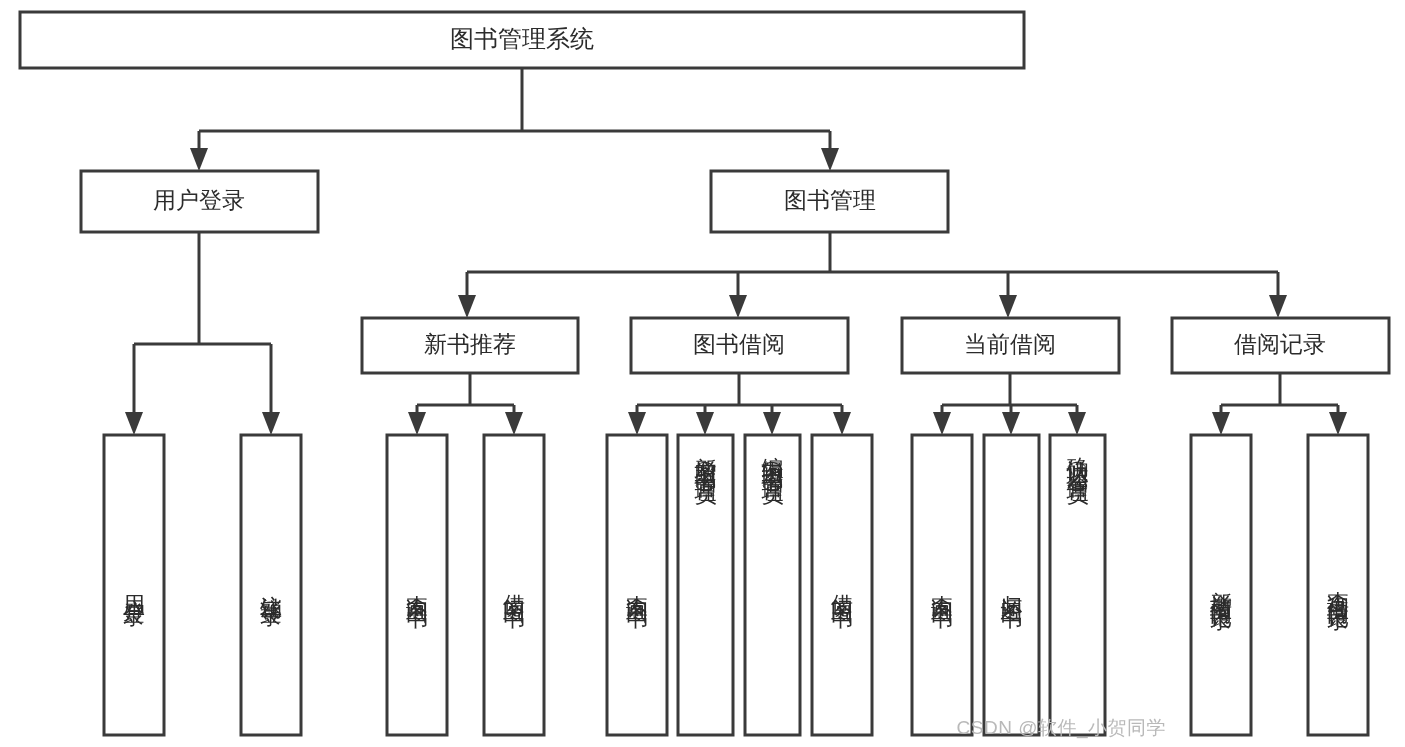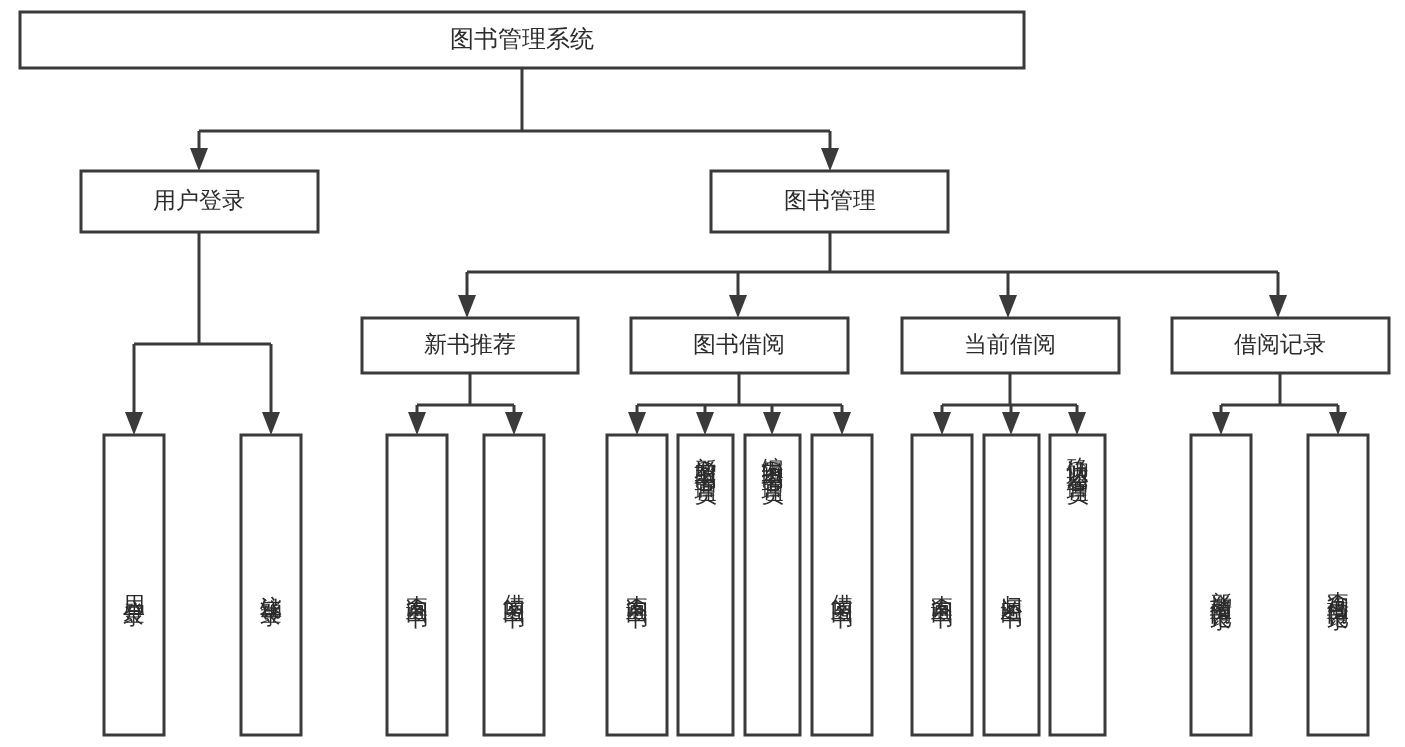--- a/index.html
+++ b/index.html
@@ -256,14 +256,15 @@
   </div>
 
   <div class="vert-label-wrap" style="left:1191px; top:435px; width:60px; height:300px;">
     <span class="vert-label">新增借阅记录</span>
   </div>
 
   <div class="vert-label-wrap" style="left:1308px; top:435px; width:60px; height:300px;">
     <span class="vert-label">查询借阅记录</span>
   </div>
 
+  <div class="watermark">CSDN @软件_小贺同学</div>
 
 </div>
 
 </body></html>

